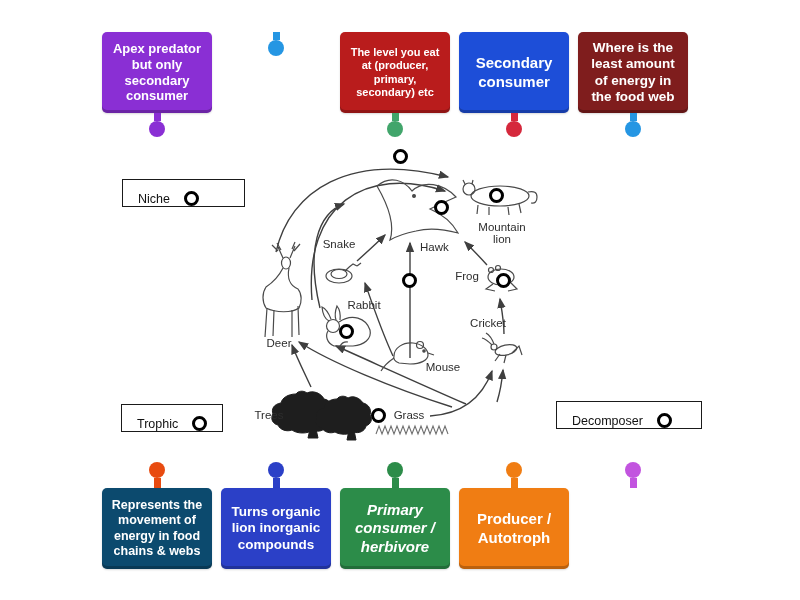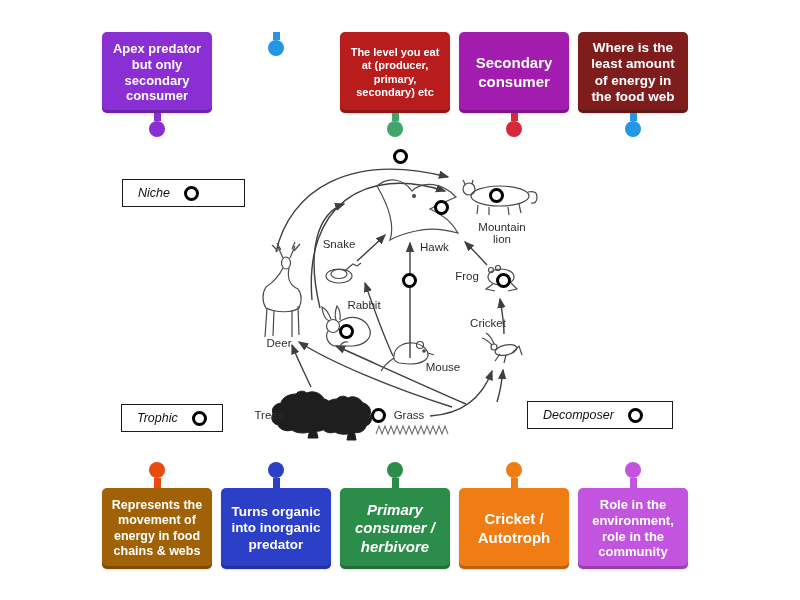--- a/index.html
+++ b/index.html
@@ -16,22 +16,22 @@
     box-shadow:inset 0 -3px 0 rgba(0,0,0,.22), 0 1px 2px rgba(0,0,0,.15);
   }
   .stem{width:7px;height:8px;}
   .stem.tall{height:10px;}
   .dot{width:16px;height:16px;border-radius:50%;}
   .fs11{font-size:11px}.fs125{font-size:12.5px}.fs13{font-size:13px}
   .fs135{font-size:13.5px}.fs15{font-size:15px}
   
   .lbox{
     position:absolute;height:28px;box-sizing:border-box;background:#fff;
-    border:1.5px solid #1a1a1a;display:flex;align-items:center;
-    padding-left:15px;gap:14px;font-size:12.5px;color:#111;font-style:italic;
+    border:1.5px solid #1a1a1a;display:flex;align-items:flex-end;
+    padding-left:15px;gap:14px;font-size:12.5px;color:#111;
   }
   
   .ring,.spot{
     width:9px;height:9px;border:3px solid #000;border-radius:50%;
     background:#fff;flex:0 0 auto;
   }
   .spot{position:absolute;}
   svg{position:absolute;left:0;top:0;}
   .al{font-size:11.5px;fill:#2d2d2d;font-family:"Liberation Sans",sans-serif;}
 </style>
@@ -150,21 +150,21 @@
 <span class="spot" style="left:371px;top:408px"></span>
 
 <div class="lbox" style="left:122px;top:179px;width:123px">
   <span>Niche</span>
   <span class="ring"></span>
 </div>
 <div class="lbox" style="left:121px;top:404px;width:102px">
   <span>Trophic</span>
   <span class="ring"></span>
 </div>
-<div class="lbox" style="left:527px;top:401px;width:146px">
+<div class="lbox" style="left:556px;top:401px;width:146px">
   <span>Decomposer</span>
   <span class="ring"></span>
 </div>
 
 <div class="card" style="left:106px;top:32px">
   <div class="cbody fs13" style="background: rgb(138, 47, 212);">
       <span>Apex predator but only secondary consumer</span>
     </div>
   <div class="stem" style="background: rgb(138, 47, 212);"></div>
   <div class="dot" style="background: rgb(138, 47, 212);"></div>
@@ -174,61 +174,58 @@
   <div class="dot" style="background: rgb(37, 150, 227);"></div>
 </div>
 <div class="card" style="left:344px;top:32px">
   <div class="cbody fs11" style="background: #b91c1c;">
       <span>The level you eat at (producer, primary, secondary) etc</span>
     </div>
   <div class="stem" style="background: rgb(65, 165, 107);"></div>
   <div class="dot" style="background: rgb(65, 165, 107);"></div>
 </div>
 <div class="card" style="left:463px;top:32px">
-  <div class="cbody fs15" style="background: #a21caf;">
+  <div class="cbody fs15" style="background: #1d4ed8;">
       <span>Secondary consumer</span>
     </div>
   <div class="stem" style="background: rgb(213, 40, 60);"></div>
   <div class="dot" style="background: rgb(213, 40, 60);"></div>
 </div>
 <div class="card" style="left:582px;top:32px">
   <div class="cbody fs135" style="background: #7f1d1d;">
       <span>Where is the least amount of energy in the food web</span>
     </div>
   <div class="stem" style="background: rgb(37, 150, 227);"></div>
   <div class="dot" style="background: rgb(37, 150, 227);"></div>
 </div>
 
 <div class="card" style="left:106px;top:462px">
   <div class="dot" style="background: rgb(232, 75, 16);"></div>
   <div class="stem tall" style="background: rgb(232, 75, 16);"></div>
-  <div class="cbody fs125" style="background: #a16207;">
+  <div class="cbody fs125" style="background: #0c4a6e;">
       <span>Represents the movement of energy in food chains &amp; webs</span>
     </div>
 </div>
 <div class="card" style="left:225px;top:462px">
   <div class="dot" style="background: rgb(43, 64, 199);"></div>
   <div class="stem tall" style="background: rgb(43, 64, 199);"></div>
   <div class="cbody fs135" style="background: rgb(43, 64, 199);">
-      <span>Turns organic into inorganic predator</span>
+      <span>Turns organic lion inorganic compounds</span>
     </div>
 </div>
 <div class="card" style="left:344px;top:462px">
   <div class="dot" style="background: rgb(44, 140, 73);"></div>
   <div class="stem tall" style="background: rgb(44, 140, 73);"></div>
   <div class="cbody fs15" style="background: rgb(44, 140, 73); font-style: italic;">
       <span>Primary consumer / herbivore</span>
     </div>
 </div>
 <div class="card" style="left:463px;top:462px">
   <div class="dot" style="background: rgb(240, 125, 19);"></div>
   <div class="stem tall" style="background: rgb(240, 125, 19);"></div>
   <div class="cbody fs15" style="background: rgb(240, 125, 19);">
-      <span>Cricket / Autotroph</span>
+      <span>Producer / Autotroph</span>
     </div>
 </div>
 <div class="card" style="left:582px;top:462px">
   <div class="dot" style="background: rgb(194, 84, 223);"></div>
   <div class="stem tall" style="background: rgb(194, 84, 223);"></div>
-  <div class="cbody fs13" style="background: rgb(194, 84, 223);">
-      <span>Role in the environment, role in the community</span>
-    </div>
 </div>
 
 </body></html>

